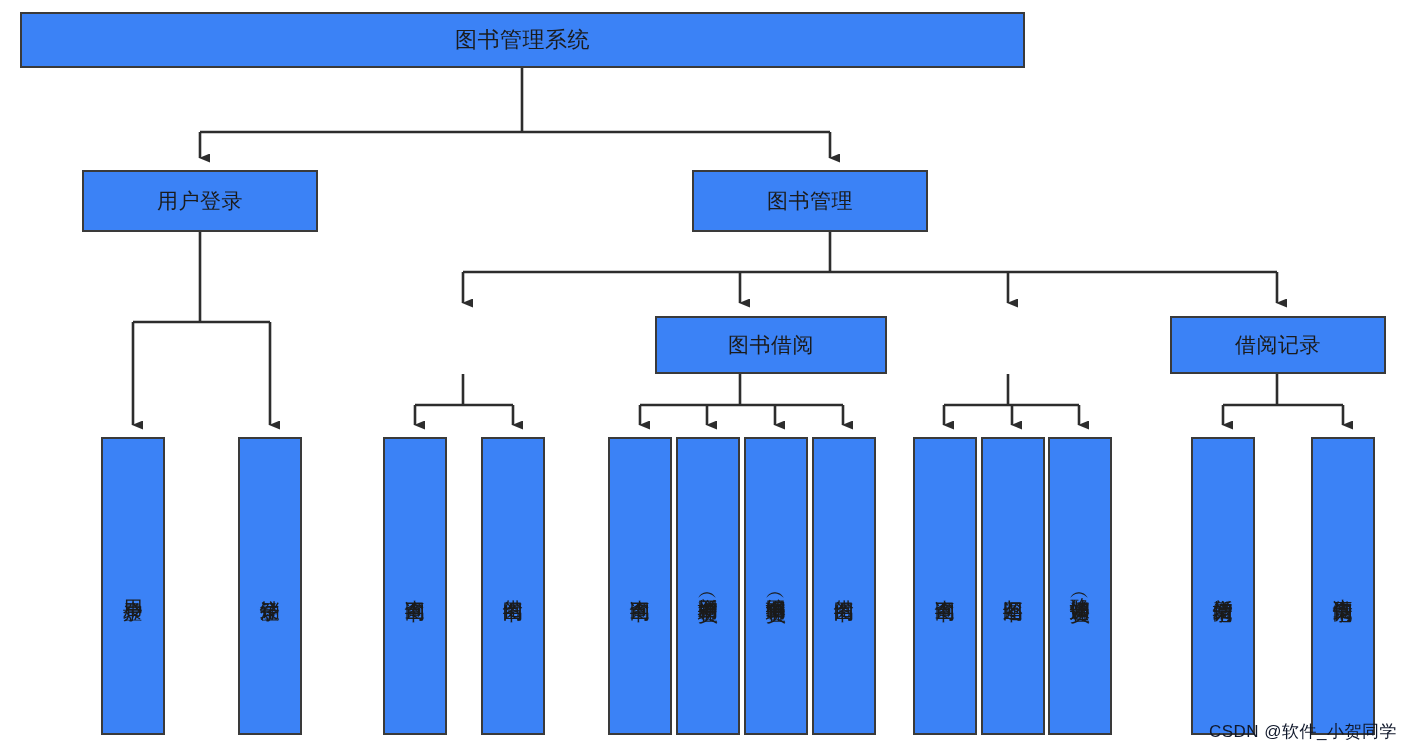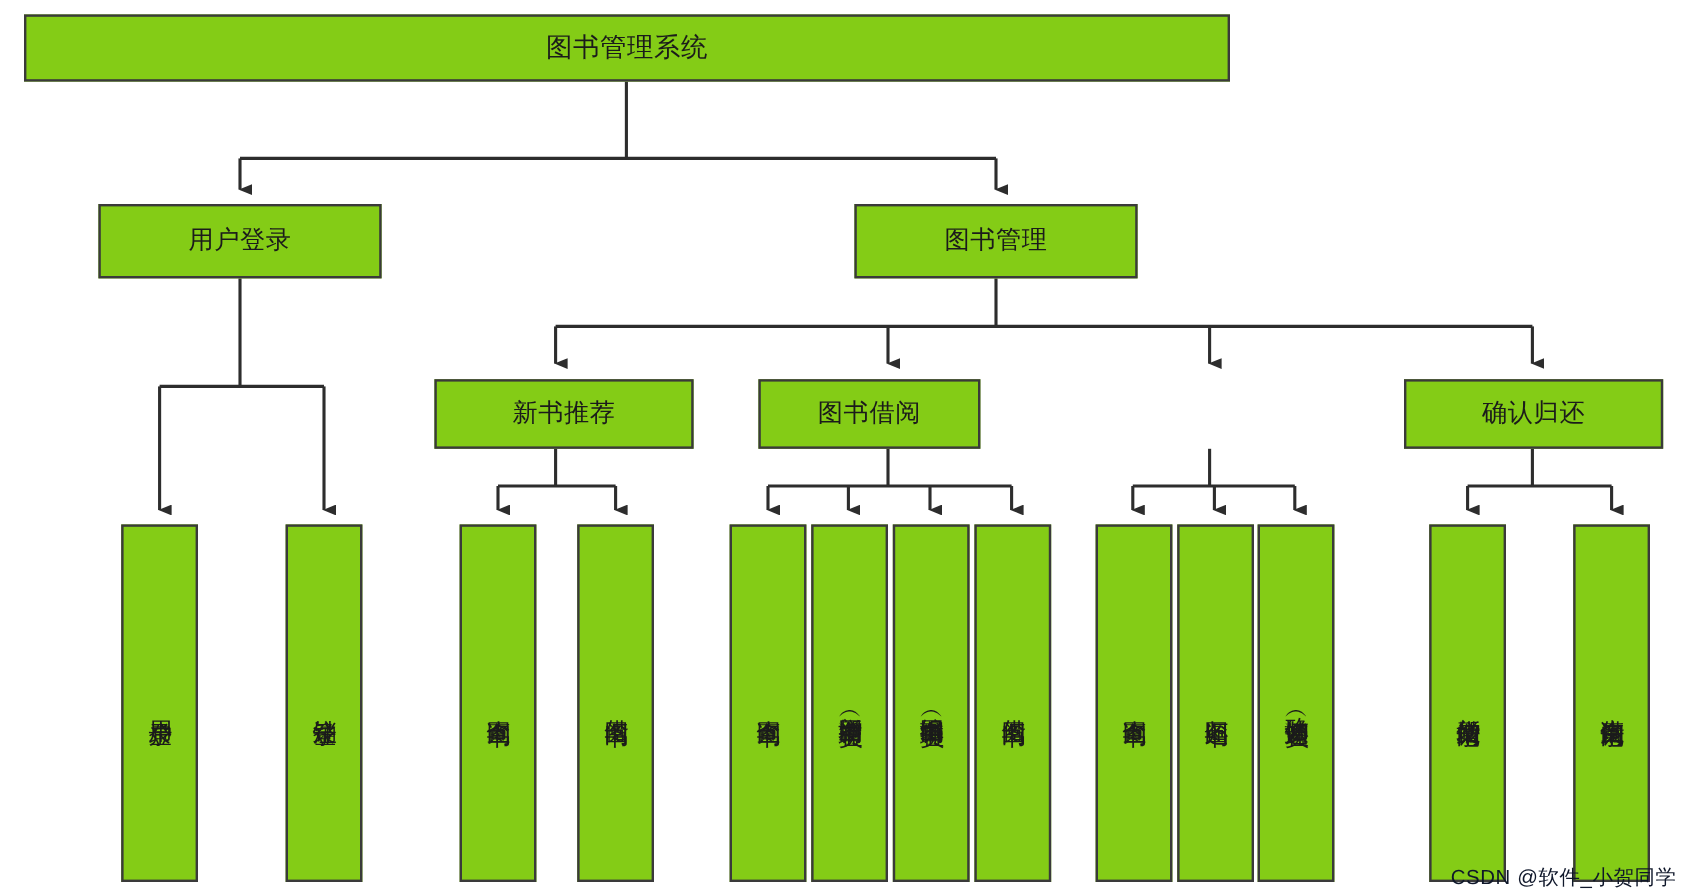--- a/index.html
+++ b/index.html
@@ -23,21 +23,21 @@
     position: absolute;
     top: 0;
     left: 0;
     width: 1405px;
     height: 747px;
   }
   .node-box {
     position: absolute;
     box-sizing: border-box;
     border: 2px solid #3a3a3a;
-    background: #84cc16;
+    background: #3b82f6;
     display: flex;
     align-items: center;
     justify-content: center;
     overflow: hidden;
   }
   .node-label-h {
     font-size: 21px;
     color: #1b1b1b;
     line-height: 1.15;
     white-space: nowrap;
@@ -128,35 +128,32 @@
   </svg>
 
   <div class="node-box" style="left:20px; top:12px; width:1005px; height:56px;">
     <span class="node-label-h title-label">图书管理系统</span>
   </div>
 
   <div class="node-box" style="left:82px; top:170px; width:236px; height:62px;">
     <span class="node-label-h">用户登录</span>
   </div>
 
-  <div class="node-box" style="left:712px; top:170px; width:236px; height:62px;">
+  <div class="node-box" style="left:692px; top:170px; width:236px; height:62px;">
     <span class="node-label-h">图书管理</span>
   </div>
 
-  <div class="node-box" style="left:362px; top:316px; width:216px; height:58px;">
-    <span class="node-label-h">新书推荐</span>
-  </div>
-
-  <div class="node-box" style="left:632px; top:316px; width:185px; height:58px;">
+
+  <div class="node-box" style="left:655px; top:316px; width:232px; height:58px;">
     <span class="node-label-h">图书借阅</span>
   </div>
 
 
   <div class="node-box" style="left:1170px; top:316px; width:216px; height:58px;">
-    <span class="node-label-h">确认归还</span>
+    <span class="node-label-h">借阅记录</span>
   </div>
 
   <div class="node-box" style="left:101px; top:437px; width:64px; height:298px;">
     <span class="node-label-v">用户登录</span>
   </div>
 
   <div class="node-box" style="left:238px; top:437px; width:64px; height:298px;">
     <span class="node-label-v">注销登录</span>
   </div>
 

